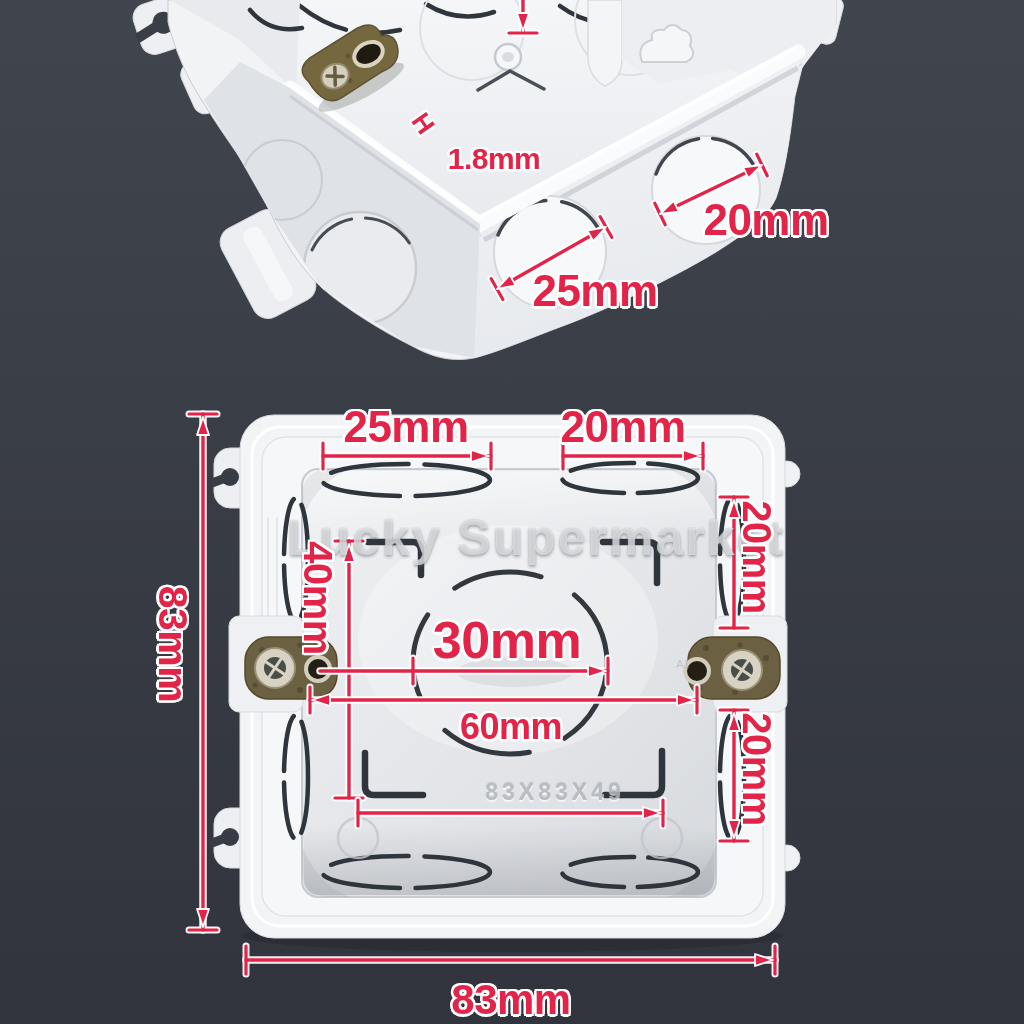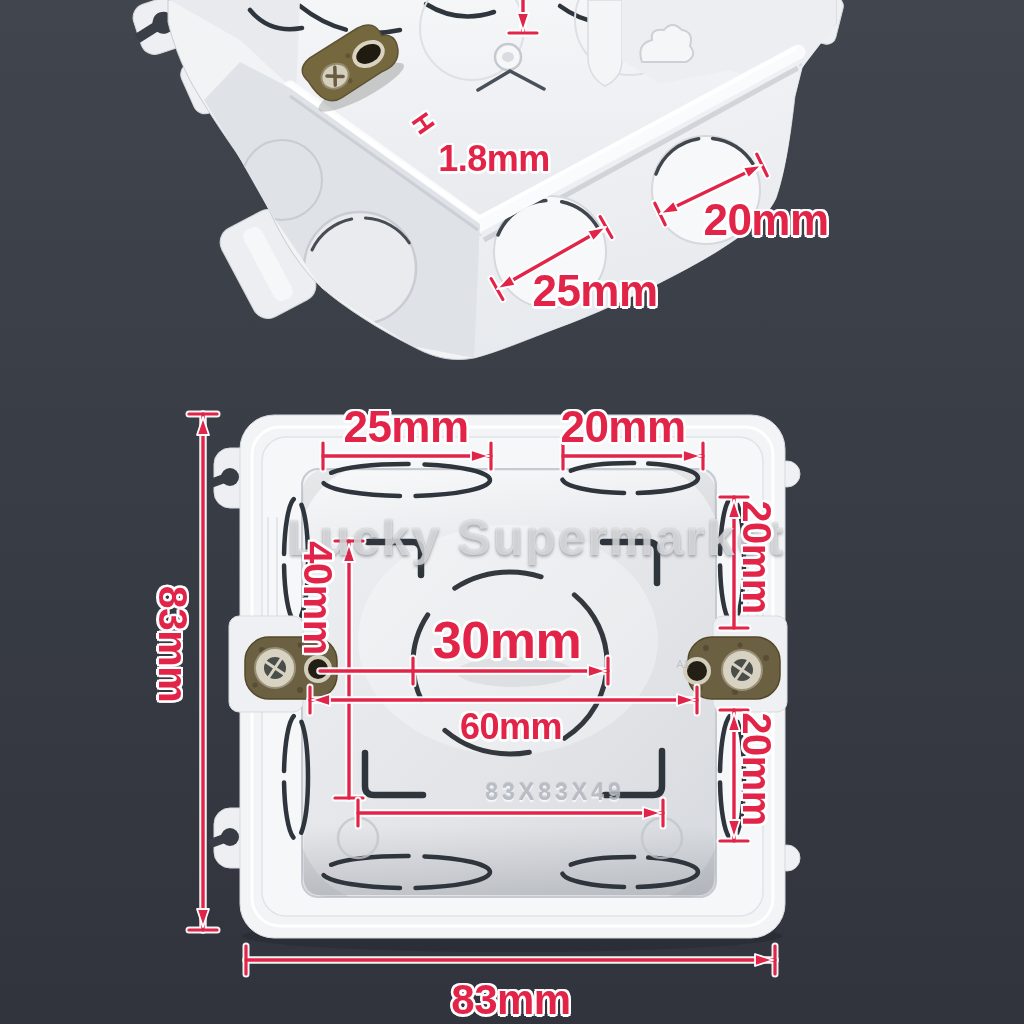--- a/index.html
+++ b/index.html
@@ -365,21 +365,21 @@
           <line class="tr" x1="358" y1="800" x2="358" y2="826"></line>
           <line class="tr" x1="663" y1="800" x2="663" y2="826"></line>
       <polygon class="ah" points="0,0 -18,-6 -18,6" transform="translate(661,813)"></polygon>
     </g>
   </g>
 </svg>
 
 <div class="wm" style="left:536px;top:538px;text-align:center;">Lucky Supermarket</div>
 
 <div class="lbl rot55" style="left:423px;top:123px;font-size:26px;">H</div>
-<div class="lbl" style="left:494px;top:159px;font-size:36px;">1.8mm</div>
+<div class="lbl" style="left:494px;top:159px;font-size:30px;">1.8mm</div>
 <div class="lbl" style="left:766px;top:220px;font-size:44px;">20mm</div>
 <div class="lbl" style="left:595px;top:291px;font-size:44px;">25mm</div>
 
 <div class="lbl" style="left:406px;top:427px;font-size:44px;">25mm</div>
 <div class="lbl" style="left:623px;top:427px;font-size:44px;">20mm</div>
 <div class="lbl rot90" style="left:172px;top:644px;font-size:41px;">83mm</div>
 <div class="lbl rot90" style="left:318px;top:598px;font-size:40px;">40mm</div>
 <div class="lbl rot90" style="left:757px;top:557px;font-size:40px;">20mm</div>
 <div class="lbl rot90" style="left:757px;top:769px;font-size:40px;">20mm</div>
 <div class="lbl" style="left:507px;top:640px;font-size:52px;">30mm</div>

